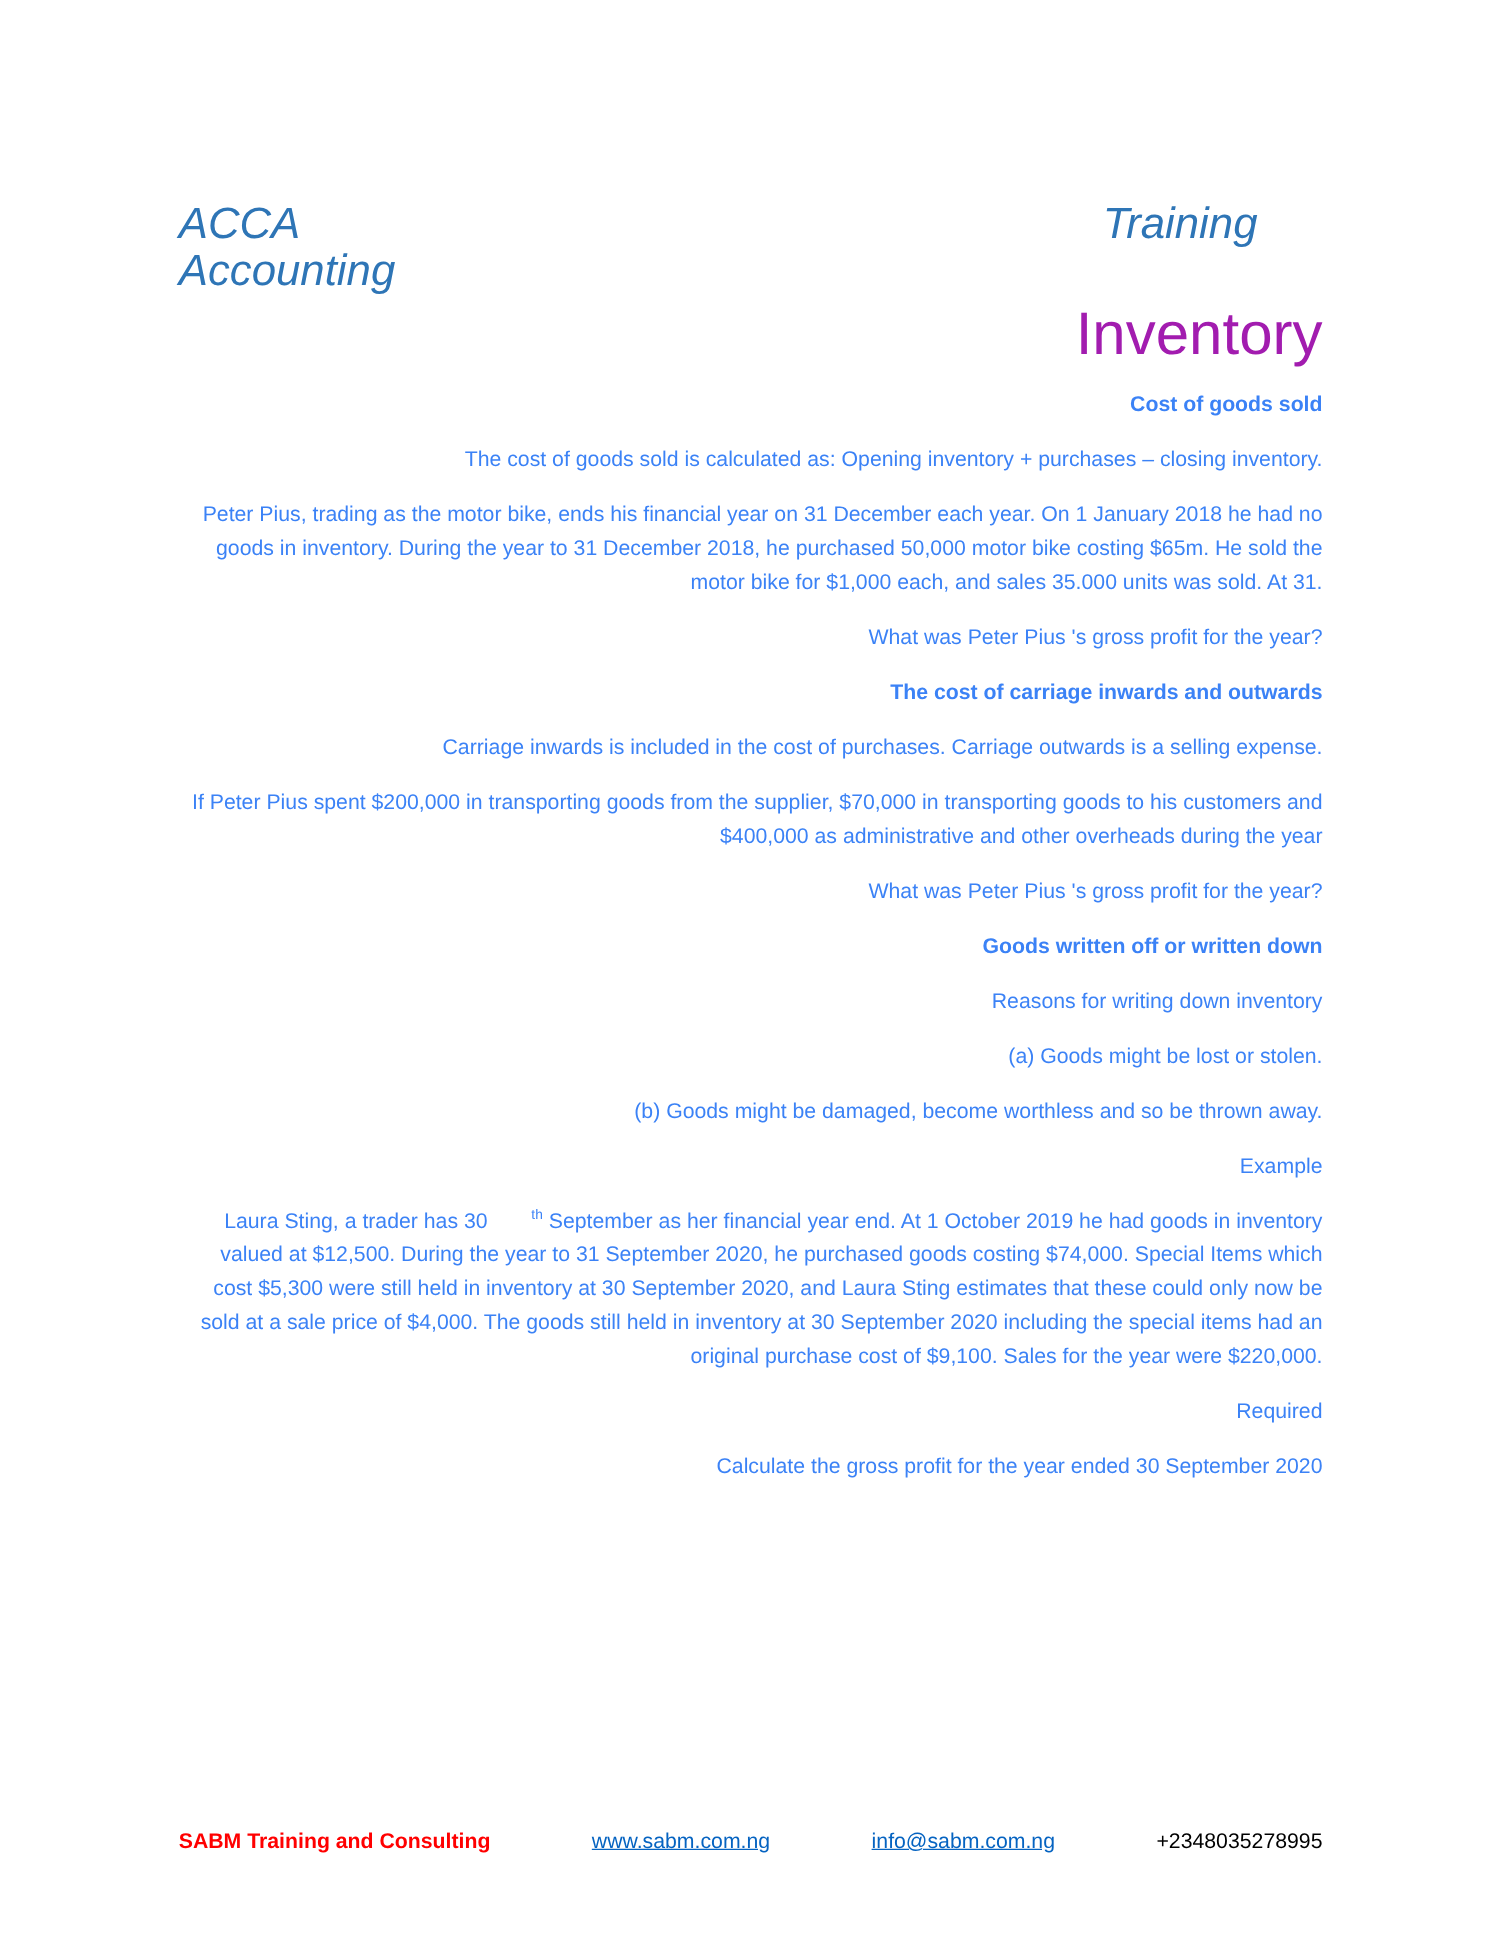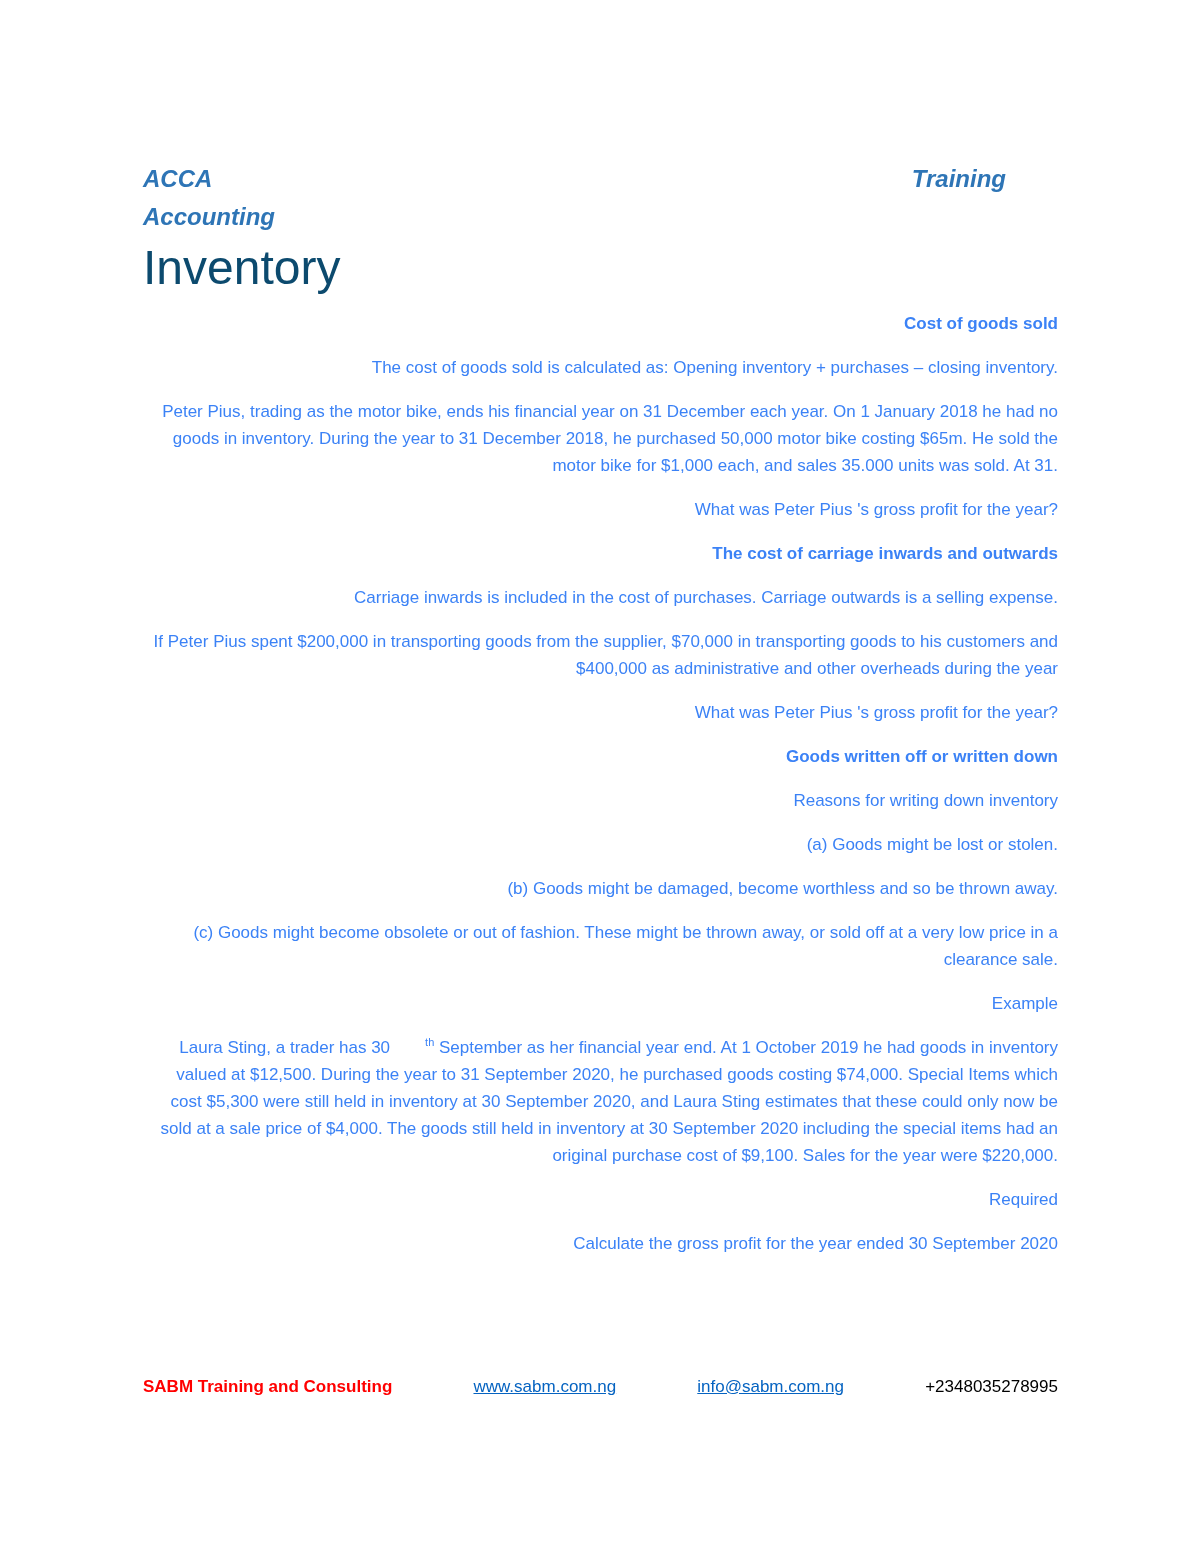--- a/index.html
+++ b/index.html
@@ -11,58 +11,58 @@
     background: #ffffff;
     font-family: "Liberation Sans", sans-serif;
     color: #000000;
     overflow: hidden;
   }
   .content {
     padding: 160px 142px 0 143px;
   }
   .doc-header {
     color: #2E75B6;
-    font-weight: 700;
+    font-weight: 400;
     font-style: italic;
-    font-size: 24px;
+    font-size: 35px;
     line-height: 38px;
   }
   .doc-header .line1 {
     display: flex;
     justify-content: space-between;
     padding-right: 52px;
   }
   .doc-title {
-    text-align: left;
+    text-align: right;
     font-size: 48px;
     line-height: 56px;
     font-weight: 400;
     margin-top: 4px;
     margin-bottom: 14px;
-    color: #0c4a6e;
+    color: #a21caf;
   }
   .para {
     font-size: 17px;
     line-height: 27px;
     margin-bottom: 17px;
     color: #3b82f6;
     text-align: right;
   }
   .para.bold { font-weight: 700; }
   .para sup {
     font-size: 11px;
     line-height: 0;
     vertical-align: super;
     padding-left: 35px;
   }
   .doc-footer {
     position: absolute;
     left: 143px;
     right: 142px;
-    top: 1376px;
+    top: 1462px;
     display: flex;
     justify-content: space-between;
     align-items: baseline;
     font-size: 17px;
     line-height: 22px;
   }
   .doc-footer .company {
     color: #FF0000;
     font-weight: 700;
   }
@@ -98,21 +98,20 @@
     <p class="para">Peter Pius, trading as the motor bike, ends his financial year on 31 December each year. On 1 January 2018 he had no goods in inventory. During the year to 31 December 2018, he purchased 50,000 motor bike costing $65m. He sold the motor bike for $1,000 each, and sales 35.000 units was sold. At 31.</p>
     <p class="para">What was Peter Pius 's gross profit for the year?</p>
     <p class="para bold">The cost of carriage inwards and outwards</p>
     <p class="para">Carriage inwards is included in the cost of purchases. Carriage outwards is a selling expense.</p>
     <p class="para">If Peter Pius spent $200,000 in transporting goods from the supplier, $70,000 in transporting goods to his customers and $400,000 as administrative and other overheads during the year</p>
     <p class="para">What was Peter Pius 's gross profit for the year?</p>
     <p class="para bold">Goods written off or written down</p>
     <p class="para">Reasons for writing down inventory</p>
     <p class="para">(a) Goods might be lost or stolen.</p>
     <p class="para">(b) Goods might be damaged, become worthless and so be thrown away.</p>
-    <p class="para">(c) Goods might become obsolete or out of fashion. These might be thrown away, or sold off at a very low price in a clearance sale.</p>
     <p class="para">Example</p>
     <p class="para"><span>Laura Sting, a trader has 30</span><sup>th</sup><span> September as her financial year end. At 1 October 2019 he had goods in inventory valued at $12,500. During the year to 31 September 2020, he purchased goods costing $74,000. Special Items which cost $5,300 were still held in inventory at 30 September 2020, and Laura Sting estimates that these could only now be sold at a sale price of $4,000. The goods still held in inventory at 30 September 2020 including the special items had an original purchase cost of $9,100. Sales for the year were $220,000.</span></p>
     <p class="para">Required</p>
     <p class="para">Calculate the gross profit for the year ended 30 September 2020</p>
 
   </div>
 
   <div class="doc-footer">
     <span class="company">SABM Training and Consulting</span>
     <span class="link">www.sabm.com.ng</span>

